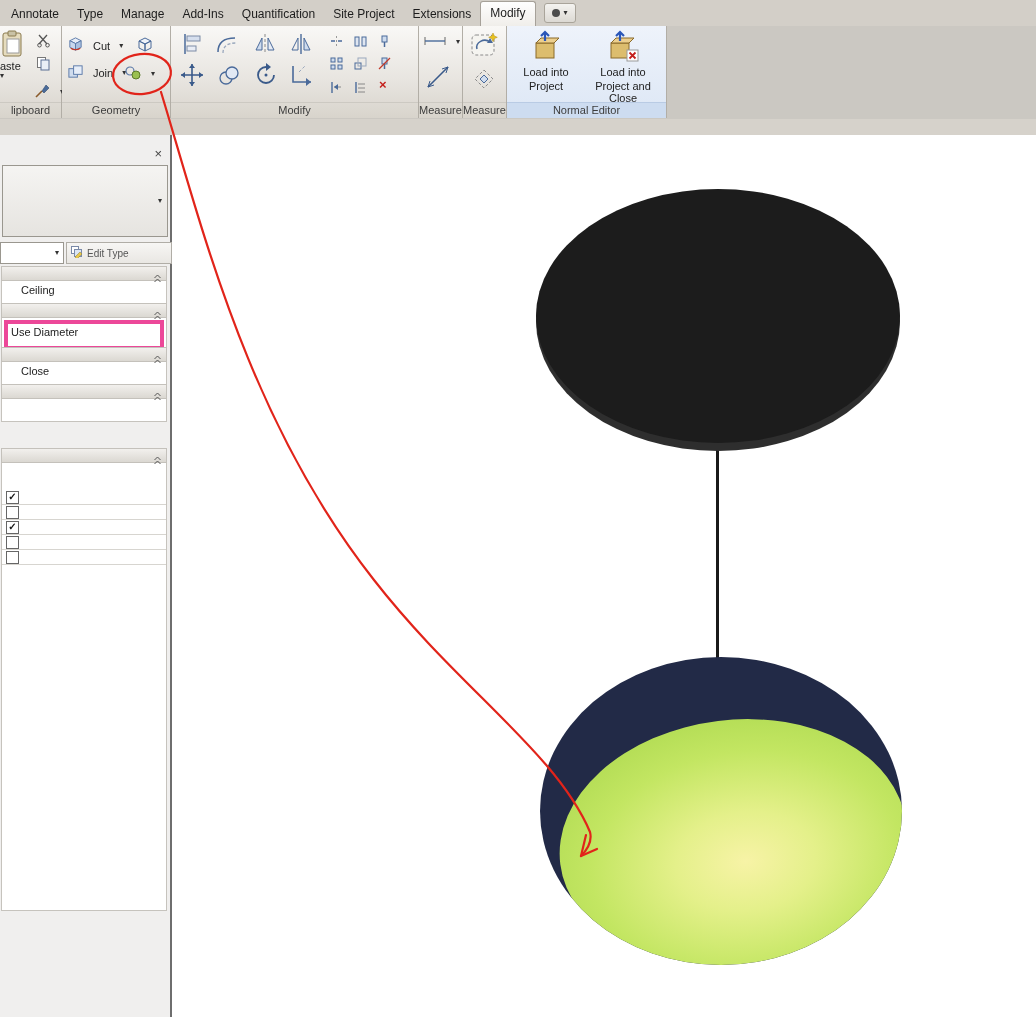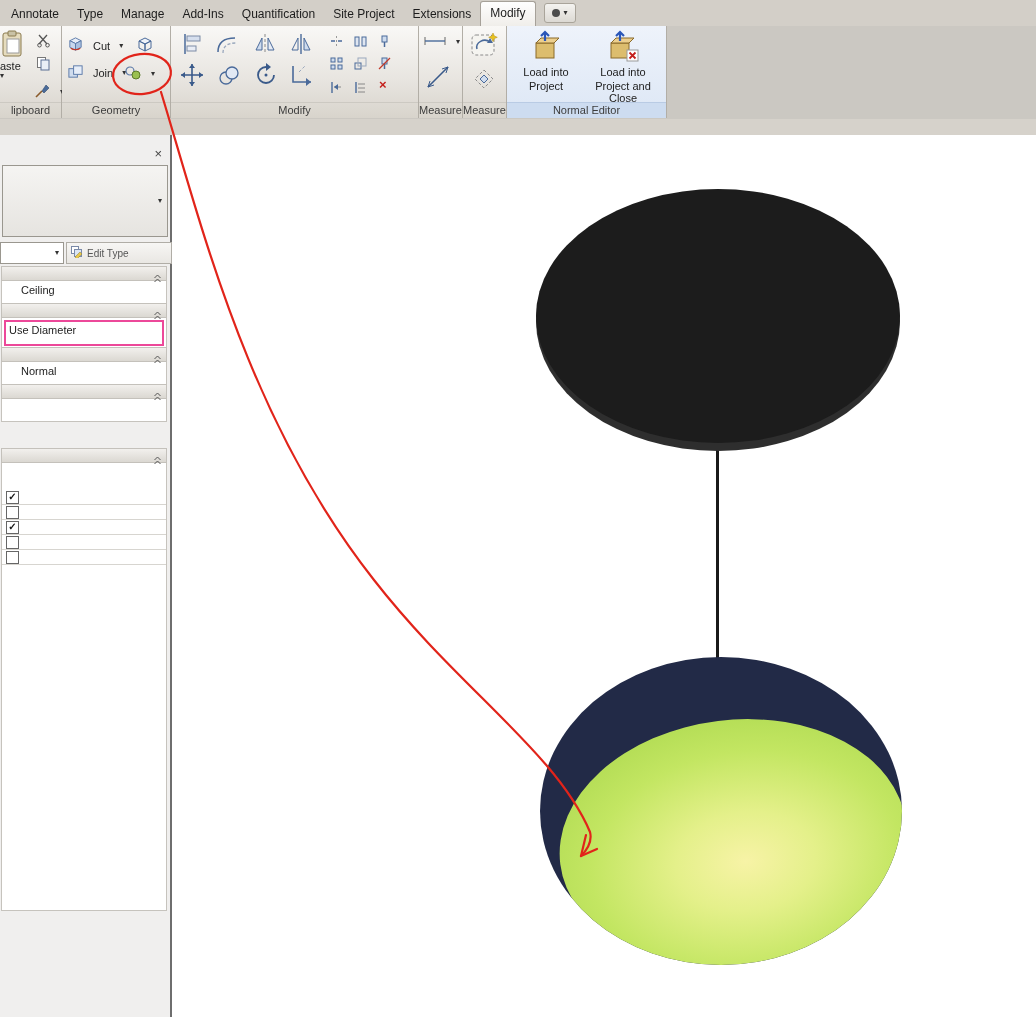--- a/index.html
+++ b/index.html
@@ -51,21 +51,21 @@
   .editbtn{position:absolute;left:66px;top:107px;width:100px;height:20px;display:flex;align-items:center;
            gap:4px;padding-left:4px;font-size:10px;color:#555;
            background:linear-gradient(#f7f6f4,#e9e7e3);border:1px solid #b0ada6;}
   .pgrid{position:absolute;left:1px;top:132px;width:166px;}
   .sec{height:13px;background:linear-gradient(#f2f0ed,#dbd8d2);border:1px solid #c4c1bb;margin-top:-1px;
        position:relative;}
   .chev{position:absolute;right:4px;top:2px;}
   .val{height:19px;background:#fff;border:1px solid #c6c3bd;margin-top:-1px;
        font-size:11px;color:#222;padding:3px 19px 0;}
   .val.tall{height:25px;padding:2px;}
-  .selbox{border:2px solid #ec4899;height:20px;padding:2px 3px 0;font-size:11px;background:#fff;}
+  .selbox{border:4px solid #ec4899;height:20px;padding:2px 3px 0;font-size:11px;background:#fff;}
   .gapgray{height:27px;}
   .whitezone{background:#fff;border:1px solid #c6c3bd;margin-top:-1px;height:420px;padding-top:27px;}
   .cbrow{height:14px;border-bottom:1px solid #d7d5d0;display:flex;align-items:center;padding-left:4px;}
   .cb{width:11px;height:11px;border:1px solid #666;background:#fff;font-size:10px;line-height:9px;
       text-align:center;color:#111;font-weight:bold;}
 
   
   .canvas{position:absolute;left:172px;top:135px;width:864px;height:882px;background:#fff;}
   .overlay{position:absolute;left:0;top:0;width:1036px;height:1017px;pointer-events:none;}
 </style>
@@ -433,21 +433,21 @@
       <div class="selbox">
         <span>Use Diameter</span>
       </div>
     </div>
     <div class="sec">
       <span class="chev"><svg width="9" height="9" viewBox="0 0 9 9">
             <path d="M1.5 4 L4.5 1 L7.5 4 M1.5 8 L4.5 5 L7.5 8" fill="none" stroke="#555"></path>
           </svg></span>
     </div>
     <div class="val">
-      <span>Normal</span>
+      <span>Close</span>
     </div>
     <div class="sec">
       <span class="chev"><svg width="9" height="9" viewBox="0 0 9 9">
             <path d="M1.5 4 L4.5 1 L7.5 4 M1.5 8 L4.5 5 L7.5 8" fill="none" stroke="#555"></path>
           </svg></span>
     </div>
     <div class="val"></div>
     <div class="gapgray"></div>
     <div class="sec">
       <span class="chev"><svg width="9" height="9" viewBox="0 0 9 9">

